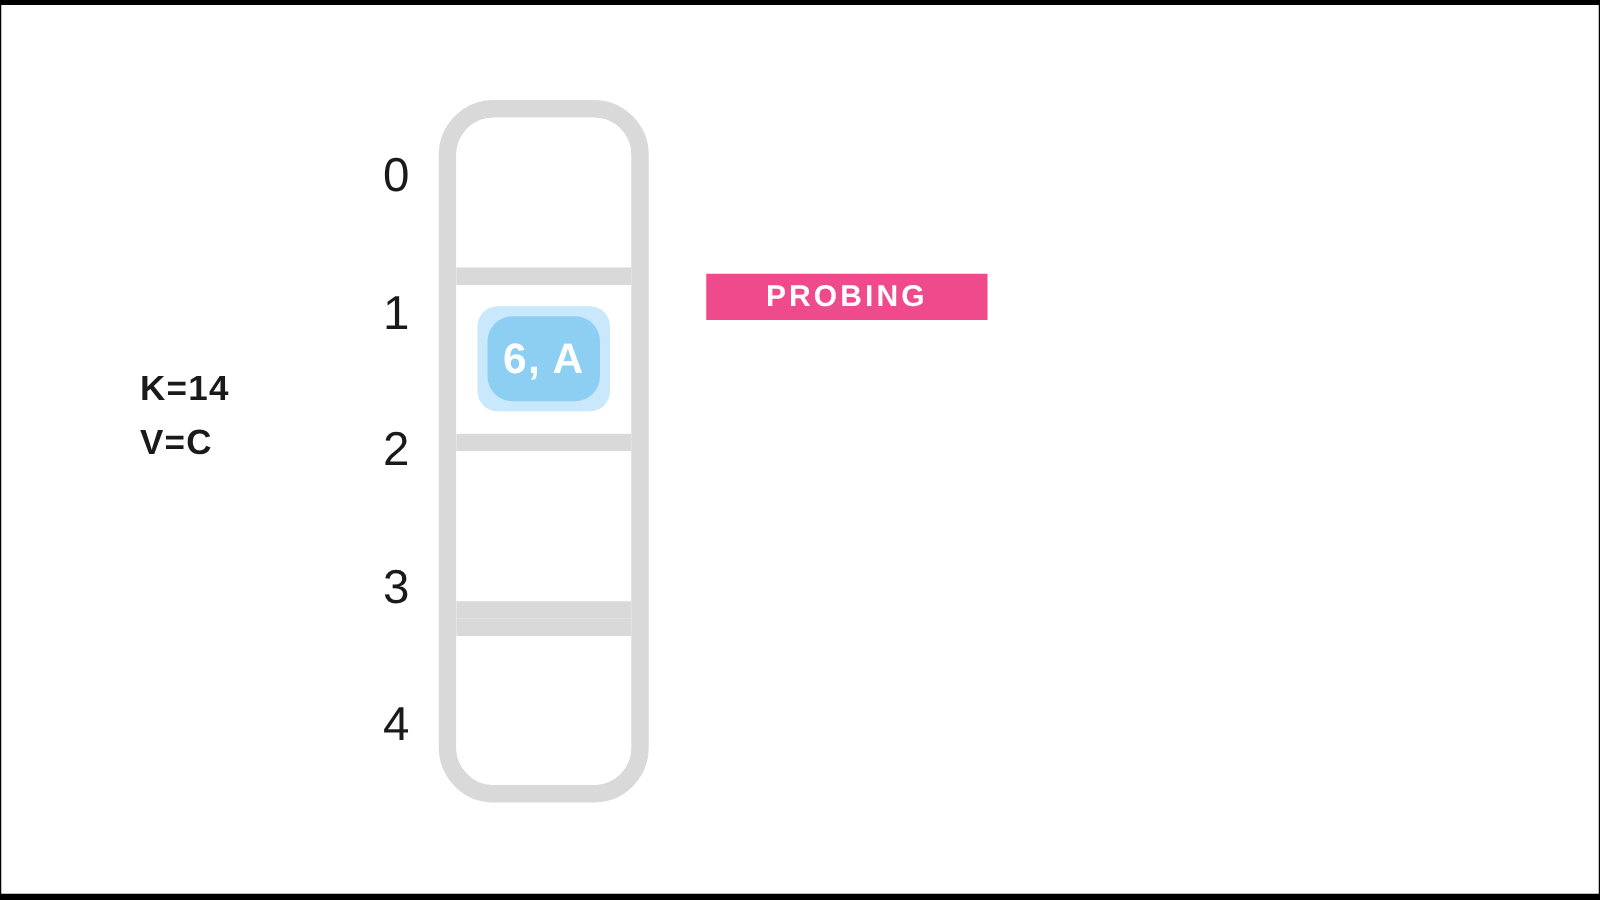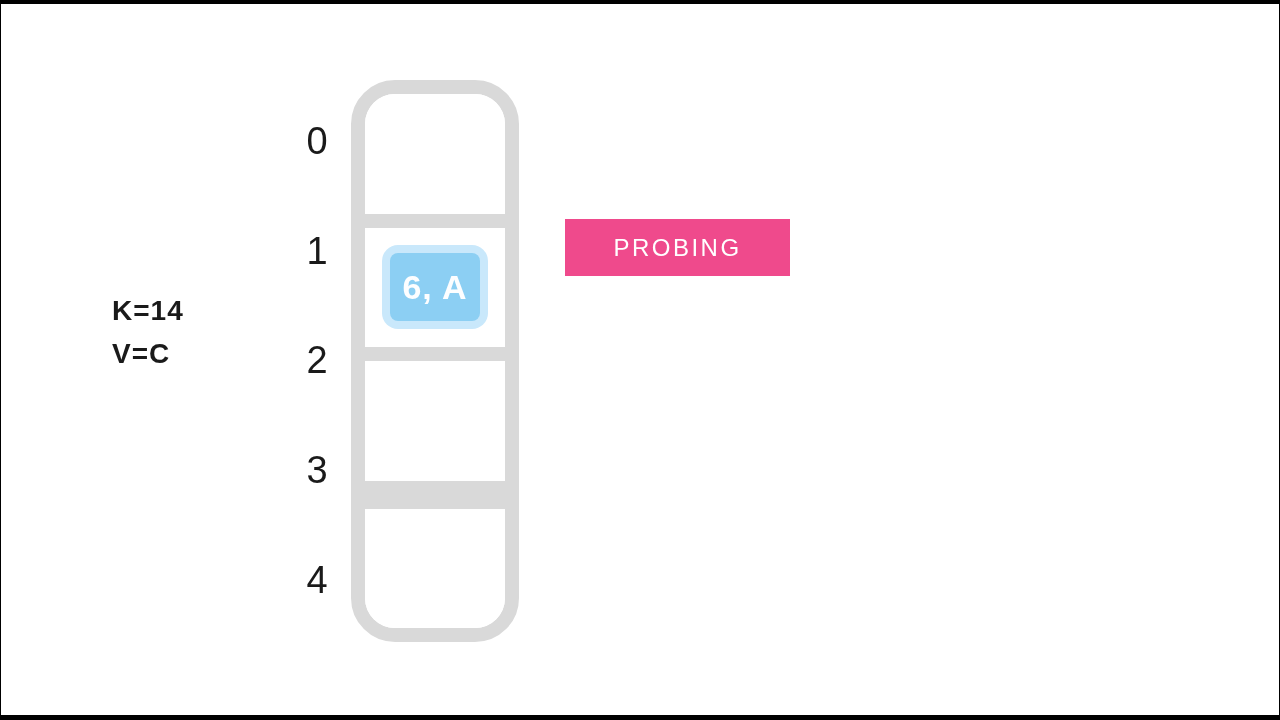--- a/index.html
+++ b/index.html
@@ -37,28 +37,28 @@
   
   .table{position:absolute;left:351px;top:80px;width:168px;height:562px;
          border:14px solid var(--gray);border-radius:44px;background:var(--paper);
          display:flex;flex-direction:column;overflow:hidden;}
   .cell{flex:1;display:flex;align-items:center;justify-content:center;background:var(--paper);}
   .divider{height:14px;flex:none;background:var(--gray);}
 
   
   .tile-outer{width:106px;height:84px;background:var(--glow);border-radius:16px;
               display:flex;align-items:center;justify-content:center;}
-  .tile-inner{width:90px;height:68px;background:var(--tile);border-radius:8px;
+  .tile-inner{width:90px;height:68px;background:var(--tile);border-radius:20px;
               display:flex;align-items:center;justify-content:center;
               color:#FDFEFF;font-size:34px;font-weight:bold;letter-spacing:1px;}
 
   
-  .badge{position:absolute;left:565px;top:219px;width:225px;height:57px;
+  .badge{position:absolute;left:565px;top:219px;width:225px;height:37px;
          background:var(--pink);display:flex;align-items:center;justify-content:center;
-         color:#FFFFFF;font-size:24px;font-weight:normal;letter-spacing:2.5px;}
+         color:#FFFFFF;font-size:24px;font-weight:bold;letter-spacing:2.5px;}
 </style>
 </head>
 <body>
 
 <div class="stage">
 
   <div class="bar bar-top"></div>
   <div class="bar bar-bottom"></div>
   <div class="bar bar-left"></div>
   <div class="bar bar-right"></div>

